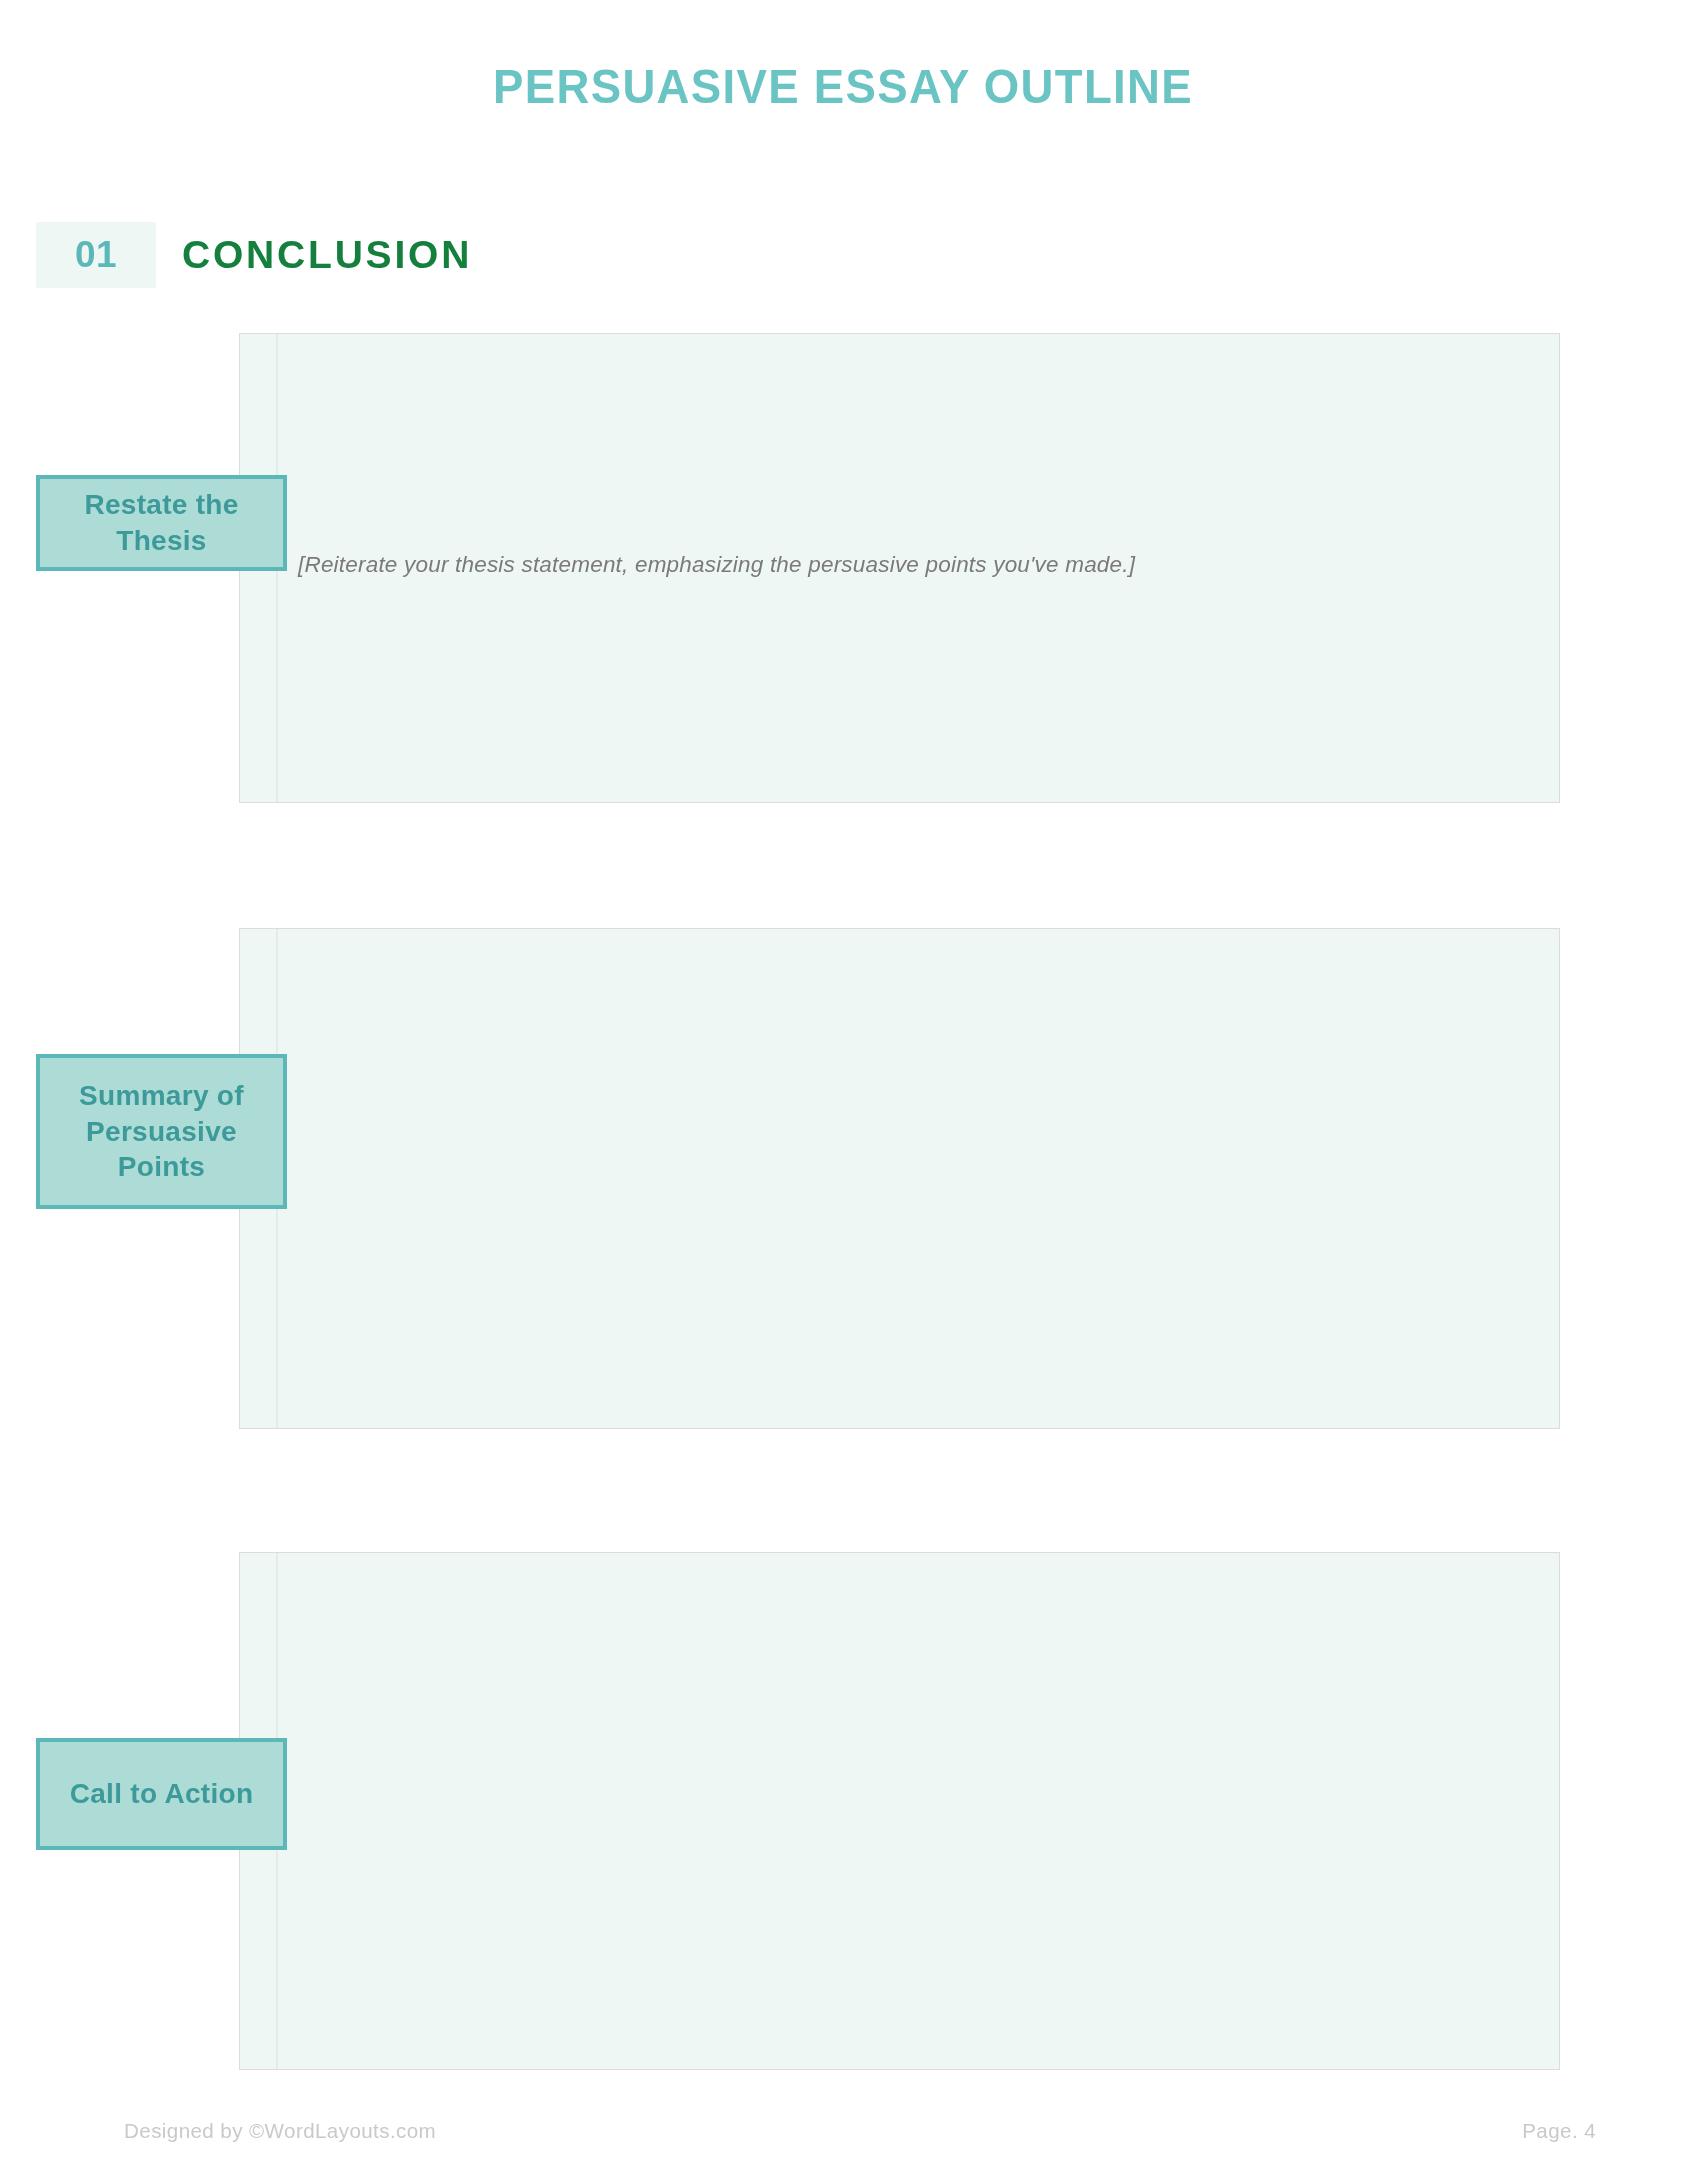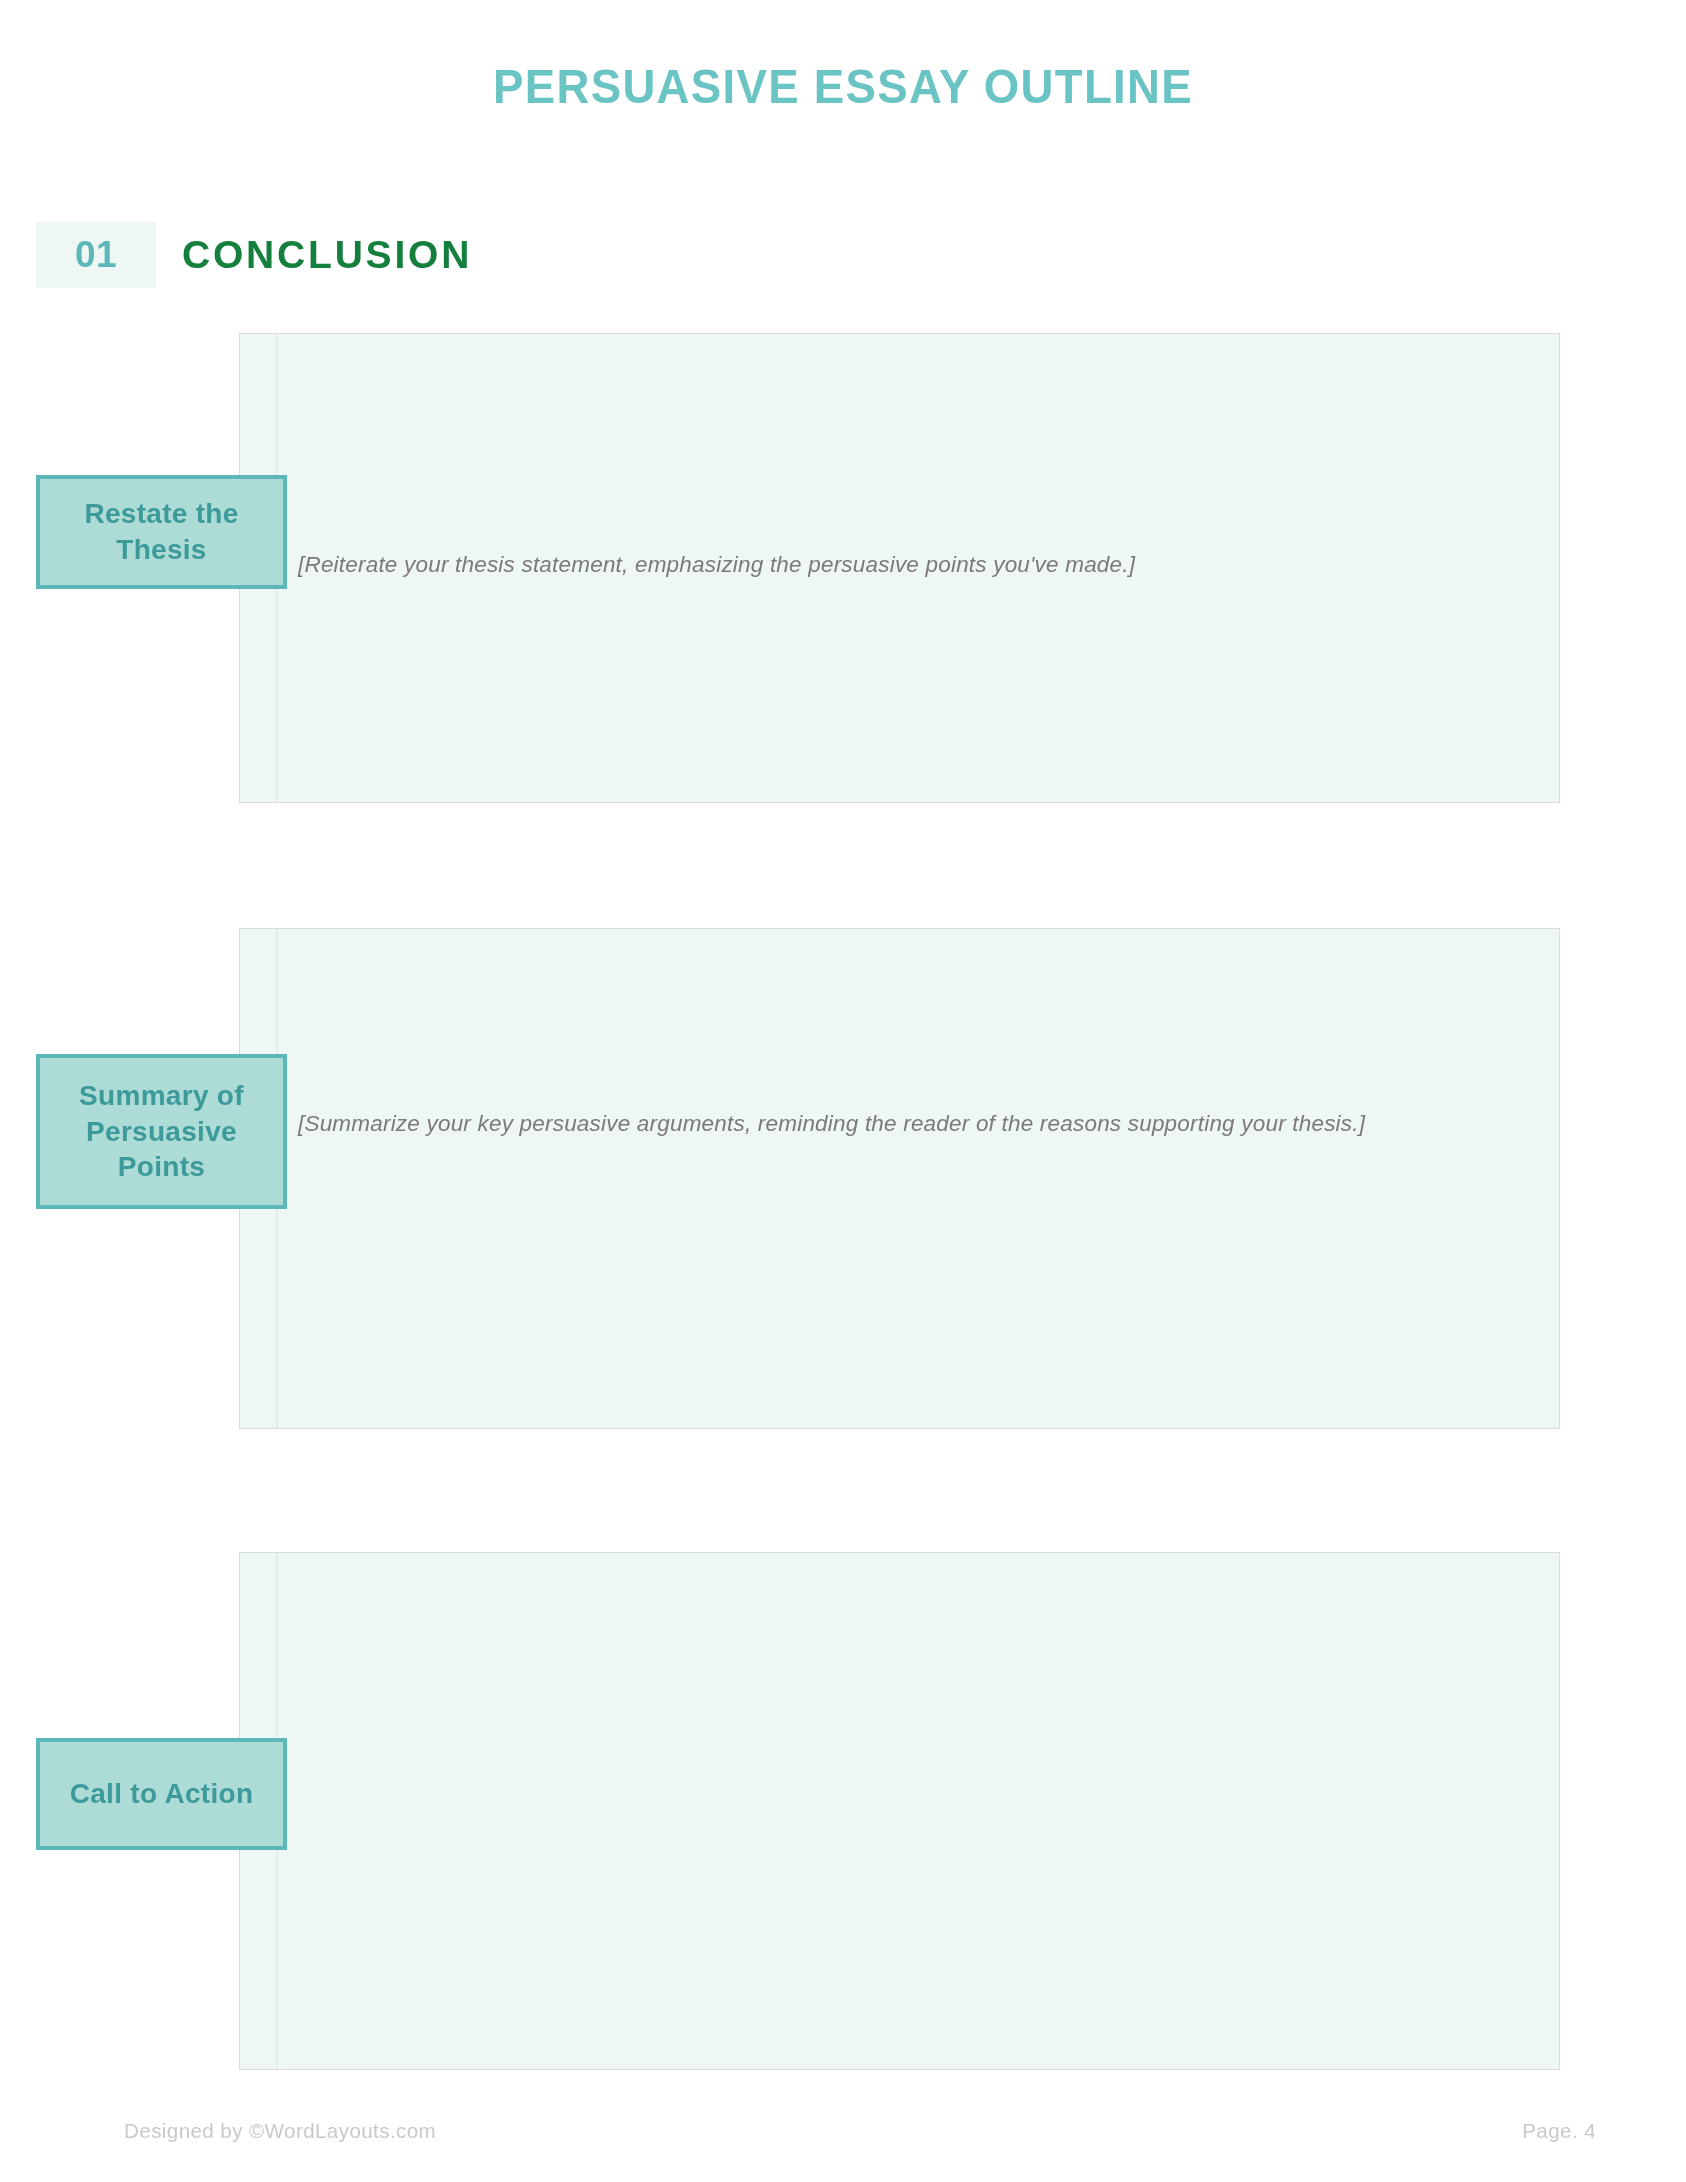--- a/index.html
+++ b/index.html
@@ -84,21 +84,21 @@
     text-align:center;
     z-index:5;
   }
   .label-box span {
     font-size:28px; font-weight:bold;
     color:#3D9A9A;
     line-height:1.28;
     letter-spacing:0.3px;
     padding:0 5.6px;
   }
-  .label-1 { top:475px;  height:114px; }
+  .label-1 { top:475px;  height:96px; }
   .label-2 { top:1054px; height:155px; }
   .label-3 { top:1738px; height:112px; }
 
   
   .footer-left, .footer-right {
     position:absolute; top:2119px;
     font-size:20.6px; color:#C9C9C9;
     letter-spacing:0.4px;
   }
   .footer-left  { left:103px;margin-left:21px; }
@@ -121,21 +121,20 @@
   <div class="panel panel-1">
     <div class="panel-divider"></div>
     <div class="panel-text">[Reiterate your thesis statement, emphasizing the persuasive points you've made.]</div>
   </div>
   <div class="label-box label-1">
     <span>Restate the Thesis</span>
   </div>
 
   <div class="panel panel-2">
     <div class="panel-divider"></div>
-    <div class="panel-text">[Summarize your key persuasive arguments, reminding the reader of the reasons supporting your thesis.]</div>
   </div>
   <div class="label-box label-2">
     <span>Summary of Persuasive Points</span>
   </div>
 
   <div class="panel panel-3">
     <div class="panel-divider"></div>
   </div>
   <div class="label-box label-3">
     <span>Call to Action</span>

